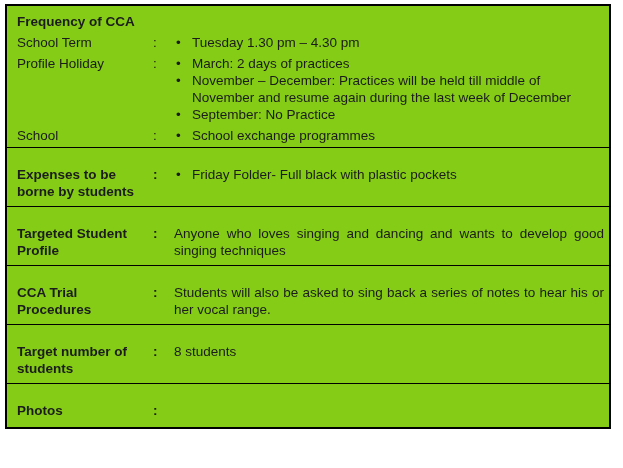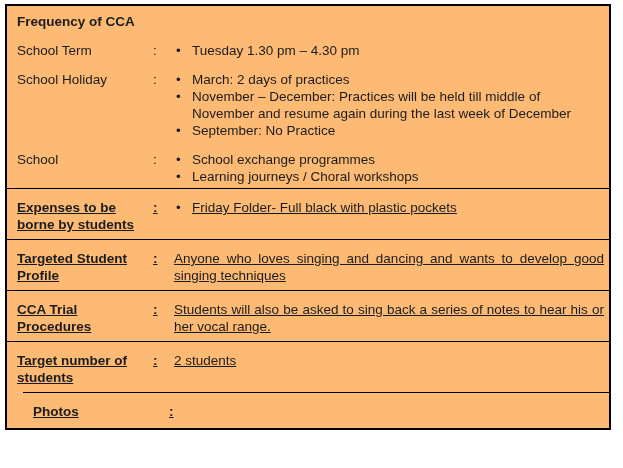--- a/index.html
+++ b/index.html
@@ -11,41 +11,40 @@
     font-family: "Liberation Sans", sans-serif;
     font-size: 13.5px;
     line-height: 17px;
     color: #1c1c1c;
   }
   .page { position: relative; width: 623px; height: 468px; background: #fff; }
   .cca-table {
     position: absolute; left: 5px; top: 4px;
     width: 606px;
     border: 2px solid #000;
-    background: #fdba74;
+    background: #84cc16;
   }
   .row {
     border-top: 1.5px solid #000;
     display: grid;
     grid-template-columns: 126px 31px 1fr;
     align-items: start;
-    padding: 10px 3px 6px 10px;
-    text-decoration: underline;
+    padding: 18px 3px 6px 10px;
   }
   .row-first {
     border-top: none;
     display: block;
     padding: 7px 3px 3px 10px;
   }
-  .row-photos { padding-bottom: 8px; margin-left: 16px; }
+  .row-photos { padding-bottom: 8px; }
   .subrow {
     display: grid;
     grid-template-columns: 126px 31px 1fr;
     align-items: start;
-    margin-top: 12px;
+    margin-top: 4px;
   }
   .heading { font-weight: bold; }
   .label { padding-right: 4px; }
   .label.bold { font-weight: bold; }
   .colon { padding-left: 10px; }
   .colon.bold { font-weight: bold; }
   ul.bullets { margin: 0; padding: 0; list-style: none; }
   ul.bullets li { position: relative; padding-left: 18px; }
   ul.bullets li::before {
     content: "\2022";
@@ -66,35 +65,34 @@
 
       <div class="subrow">
         <div class="label">School Term</div>
         <div class="colon">:</div>
         <ul class="bullets">
           <li>Tuesday 1.30 pm – 4.30 pm</li>
         </ul>
       </div>
 
       <div class="subrow">
-        <div class="label">School Holiday</div>
+        <div class="label">Profile Holiday</div>
         <div class="colon">:</div>
         <ul class="bullets">
           <li>March: 2 days of practices</li>
           <li>November – December: Practices will be held till middle of November and resume again during the last week of December</li>
           <li>September: No Practice</li>
         </ul>
       </div>
 
       <div class="subrow">
         <div class="label">School</div>
         <div class="colon">:</div>
         <ul class="bullets">
           <li>School exchange programmes</li>
-          <li>Learning journeys / Choral workshops</li>
         </ul>
       </div>
     </div>
 
     <div class="row">
       <div class="label bold">Expenses to be borne by students</div>
       <div class="colon bold">:</div>
       <ul class="bullets">
         <li>Friday Folder- Full black with plastic pockets</li>
       </ul>
@@ -108,21 +106,21 @@
 
     <div class="row">
       <div class="label bold">CCA Trial Procedures</div>
       <div class="colon bold">:</div>
       <div class="content justify">Students will also be asked to sing back a series of notes to hear his or her vocal range.</div>
     </div>
 
     <div class="row">
       <div class="label bold">Target number of students</div>
       <div class="colon bold">:</div>
-      <div class="content">2 students</div>
+      <div class="content">8 students</div>
     </div>
 
     <div class="row row-photos">
       <div class="label bold">Photos</div>
       <div class="colon bold">:</div>
       <div class="content"></div>
     </div>
 
   </div>
 </div>

